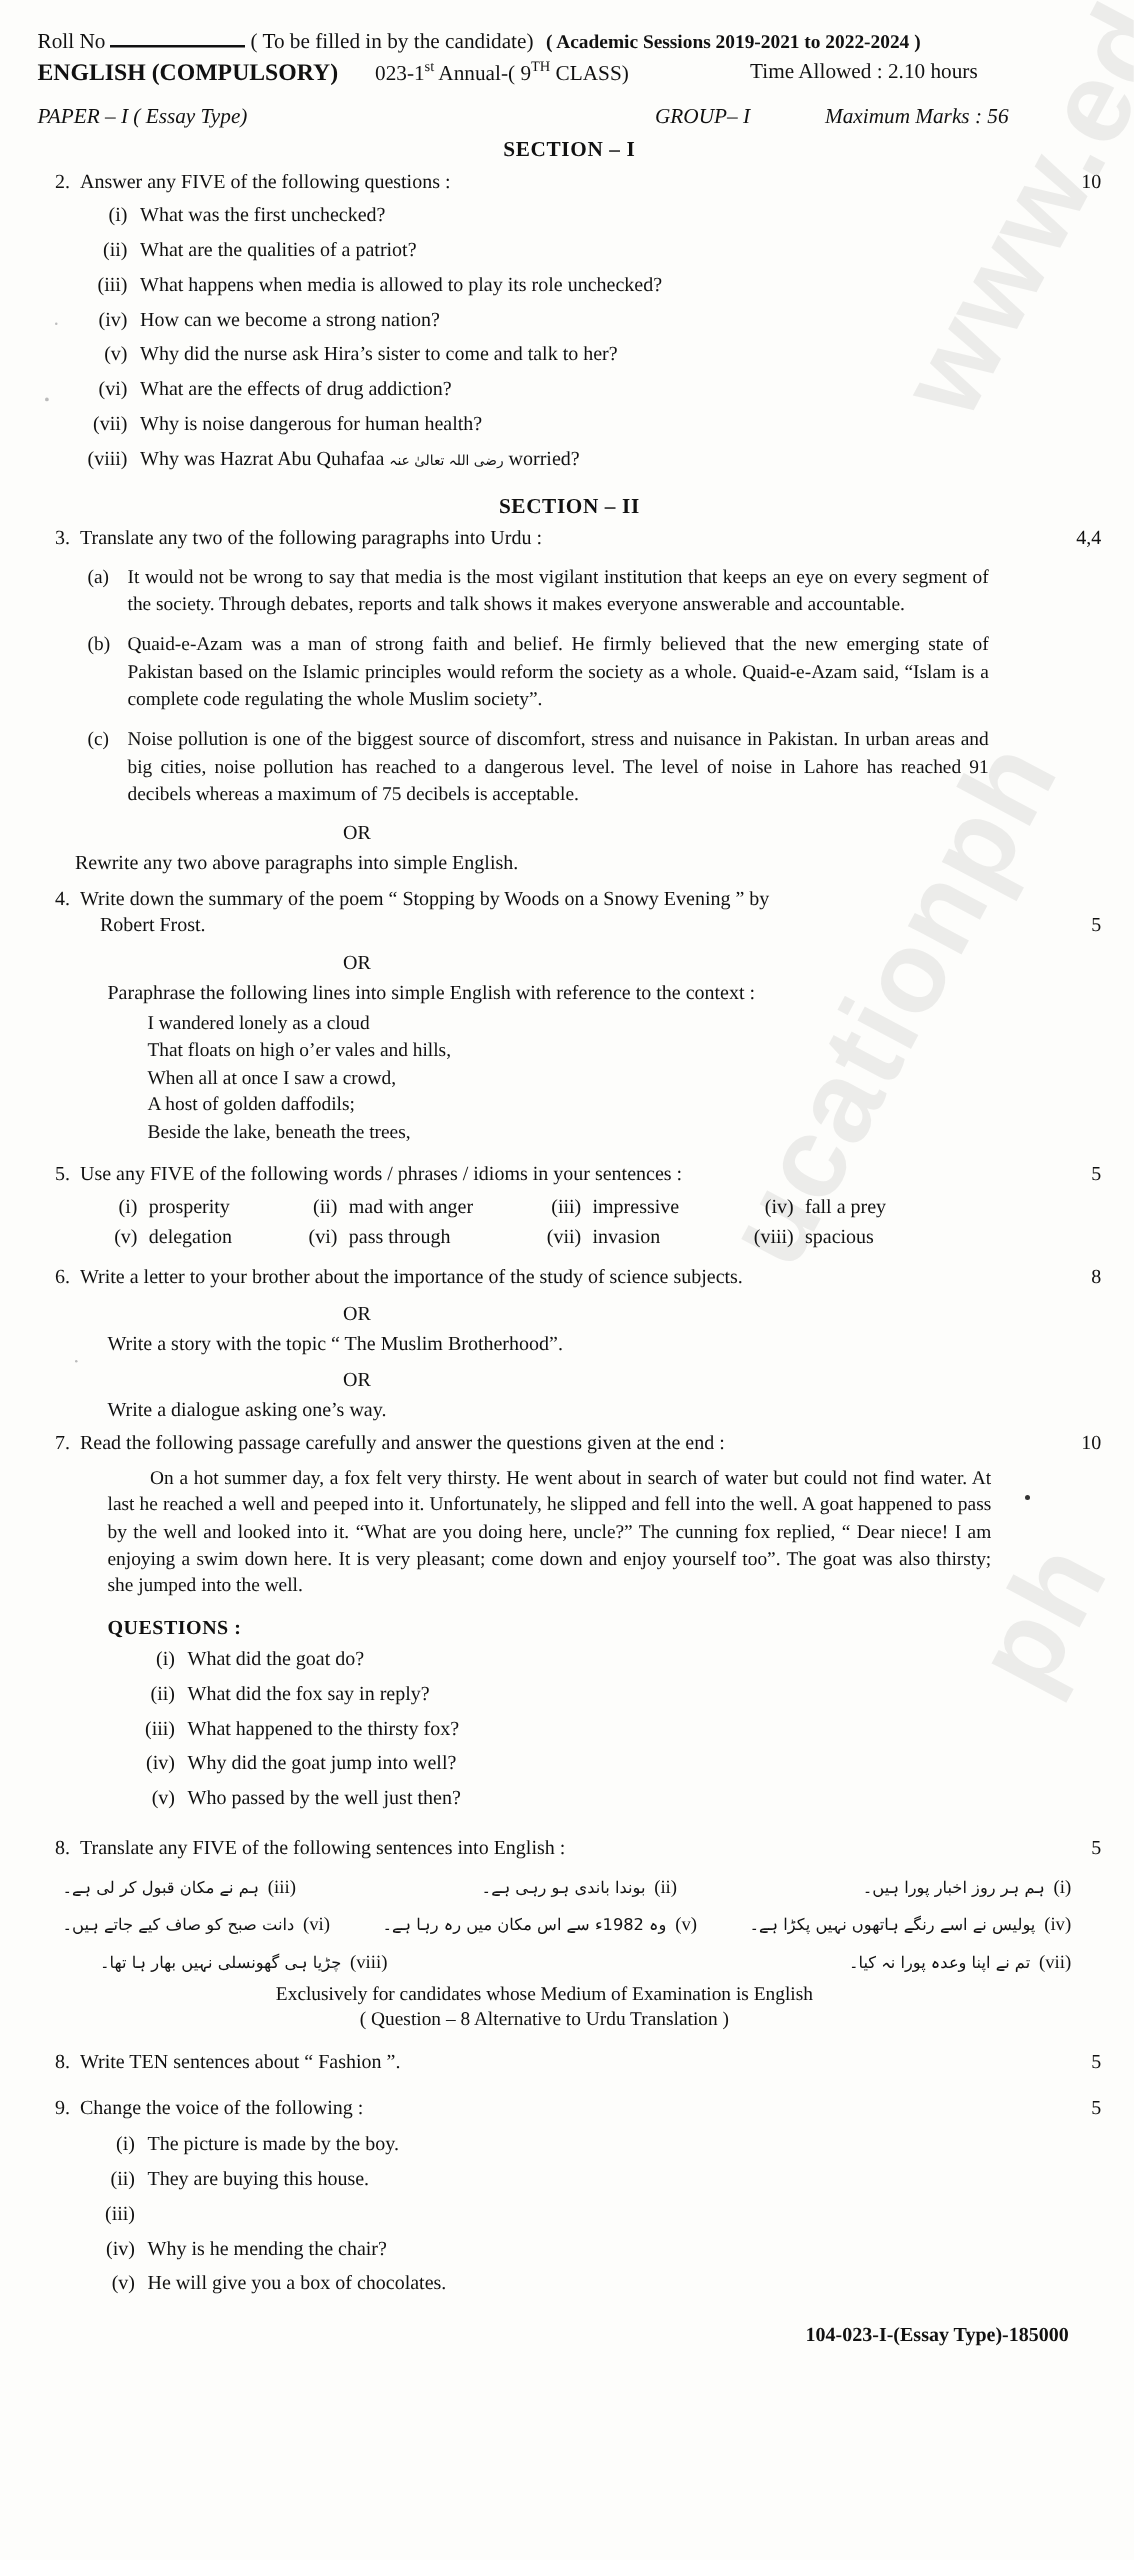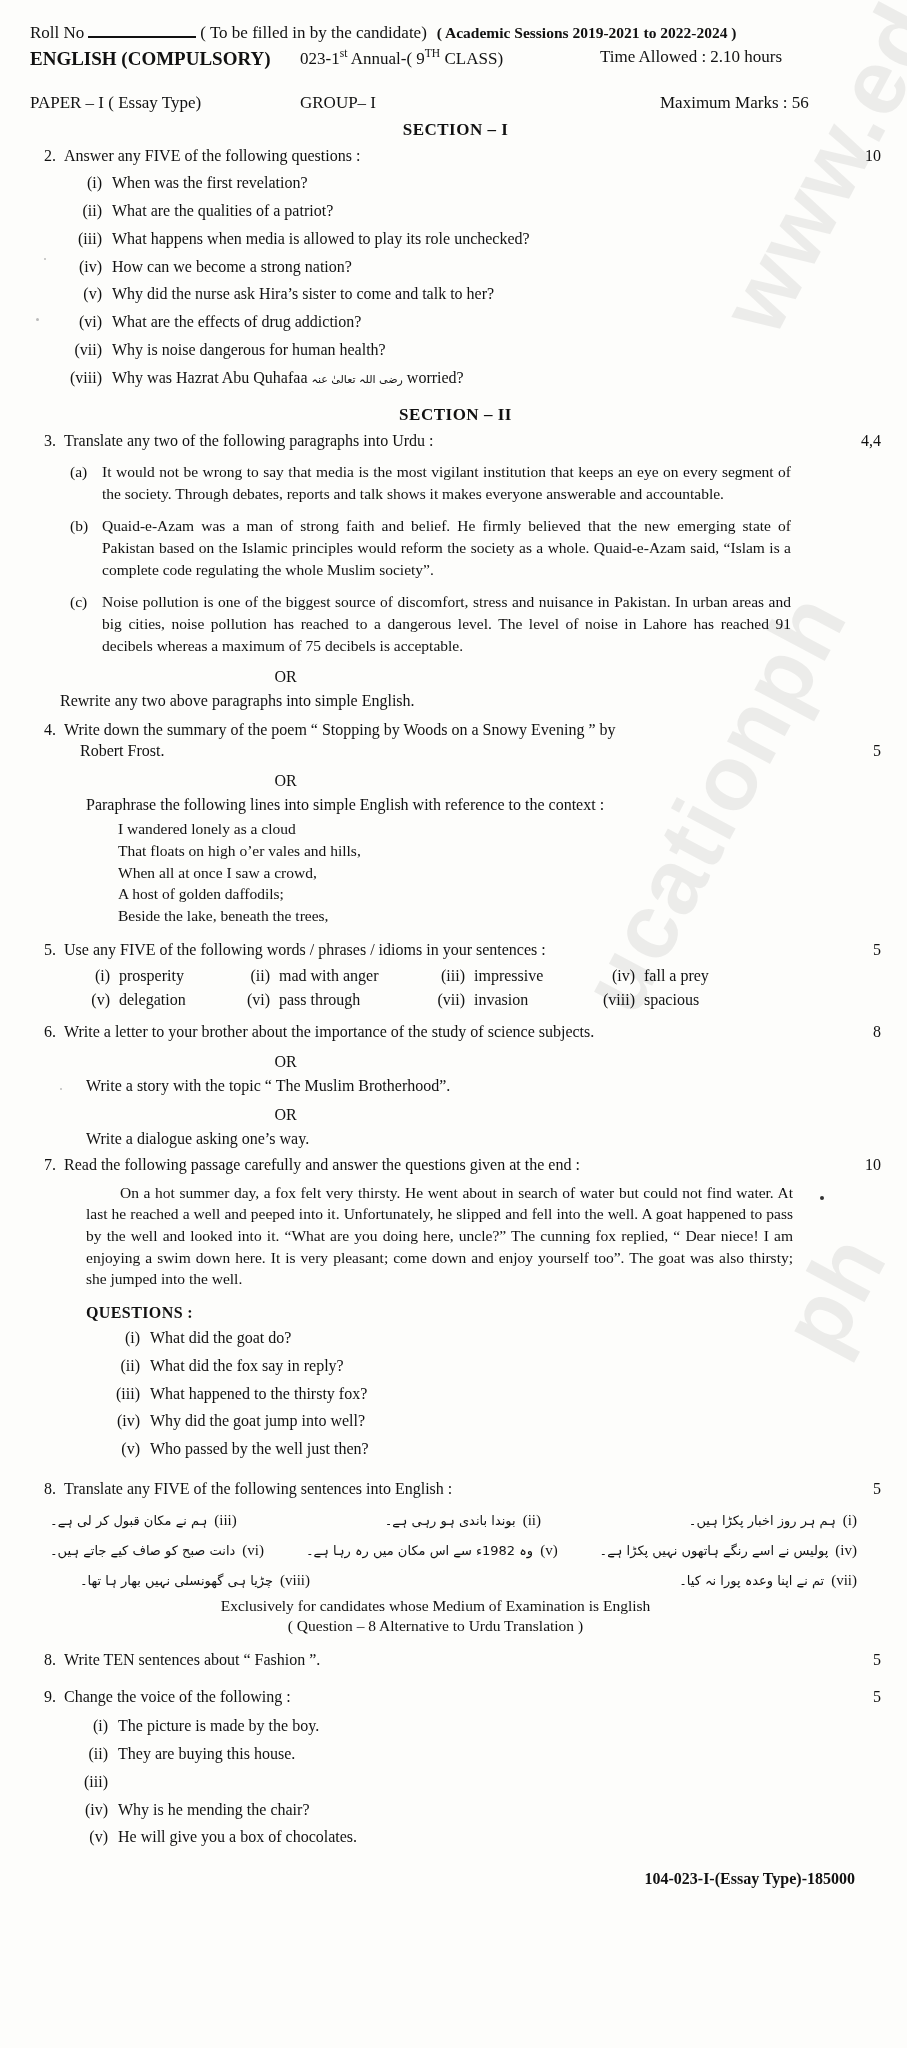--- a/index.html
+++ b/index.html
@@ -42,23 +42,23 @@
   .roll-blank{
     display:inline-block; width:108px; border-bottom:2px solid #111;
     margin:0 2px 0 4px; height:14px;
   }
   .paren-note{ white-space:nowrap; margin-left:2px;}
   .sessions{ font-weight:bold; font-size:15.5px; margin-left:10px; white-space:nowrap;}
   .hdr2{ display:flex; margin-top:2px; }
   .h-col1{ width:270px; font-weight:bold; font-size:19px; white-space:nowrap;}
   .h-col2{ width:300px; font-size:17px; white-space:nowrap;}
   .h-col3{ font-size:17px; white-space:nowrap;}
-  .hdr3{ display:flex; margin-top:20px; }
+  .hdr3{ display:flex; margin-top:10px;font-style:italic; }
   .h3-col1{ width:270px; font-size:17px; white-space:nowrap;}
-  .h3-col2{ width:300px; font-size:17px; text-align:left; padding-right:60px; white-space:nowrap;}
+  .h3-col2{ width:300px; font-size:17px; text-align:right; padding-right:60px; white-space:nowrap;}
   .h3-col3{ font-size:17px; white-space:nowrap;}
   sup{ font-size:0.68em; vertical-align:super; }
 
   .section-title{
     text-align:center; font-weight:bold; font-size:17px;
     letter-spacing:0.5px; margin:6px 0 4px 0;
   }
 
   
   .q{ display:flex; font-size:16px; line-height:1.33; margin-top:5px; }
@@ -146,21 +146,21 @@
     <div class="section-title">SECTION – I</div>
 
     <div class="q">
       <div class="q-num">2.</div>
       <div class="q-body">Answer any FIVE of the following questions  :</div>
       <div class="marks">10</div>
     </div>
 
     <div class="subitem">
       <div class="sub-num">(i)</div>
-      <div class="sub-txt">When was the first revelation?</div>
+      <div class="sub-txt">What was the first unchecked?</div>
     </div>
     <div class="subitem">
       <div class="sub-num">(ii)</div>
       <div class="sub-txt">What are the qualities of a patriot?</div>
     </div>
     <div class="subitem">
       <div class="sub-num">(iii)</div>
       <div class="sub-txt">What happens when media is allowed to play its role unchecked?</div>
     </div>
     <div class="subitem">
@@ -317,21 +317,21 @@
     <div class="q" style="margin-top:18px;">
       <div class="q-num">8.</div>
       <div class="q-body">Translate any FIVE of the following sentences into English  :</div>
       <div class="marks">5</div>
     </div>
 
     <div class="urdu-block">
       <div class="urdu-row">
         <div class="urdu-cell">
           <span class="lbl">(i)</span>
-          <span class="txt">ہم ہر روز اخبار پکڑا ہیں۔</span>
+          <span class="txt">ہم ہر روز اخبار پورا ہیں۔</span>
         </div>
         <div class="urdu-cell">
           <span class="lbl">(ii)</span>
           <span class="txt">بوندا باندی ہو رہی ہے۔</span>
         </div>
         <div class="urdu-cell">
           <span class="lbl">(iii)</span>
           <span class="txt">ہم نے مکان قبول کر لی ہے۔</span>
         </div>
       </div>

